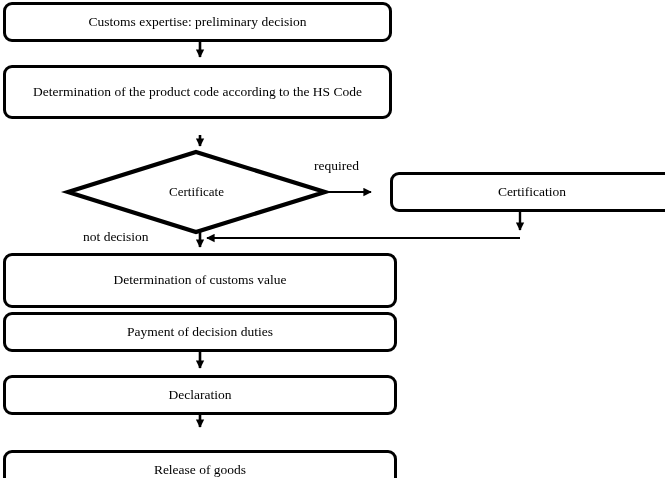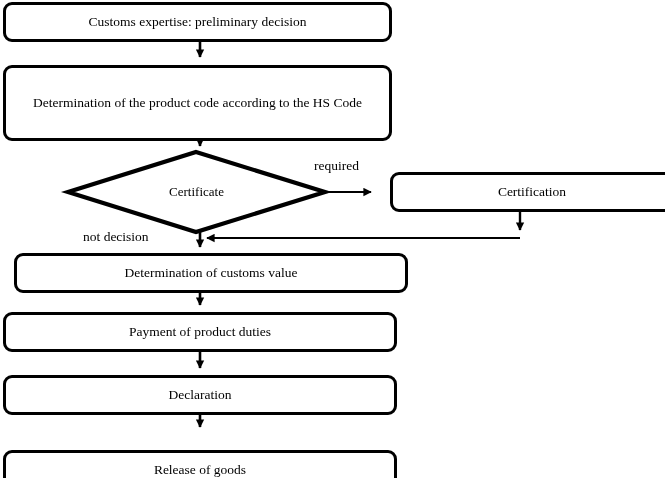--- a/index.html
+++ b/index.html
@@ -106,38 +106,38 @@
 
     <line x1="200" y1="415" x2="200" y2="427" stroke-width="2.6" marker-end="url(#arrowDown)"></line>
 
     <polygon points="196,152 325,192 196,232 68,192" fill="#ffffff" stroke="#000000" stroke-width="4.2" stroke-linejoin="miter"></polygon>
   </svg>
 
   <div class="node-box" style="left:3px; top:2px; width:389px; height:40px;">
     <span class="node-label">Customs expertise: preliminary decision</span>
   </div>
 
-  <div class="node-box" style="left:3px; top:65px; width:389px; height:76px;">
+  <div class="node-box" style="left:3px; top:65px; width:389px; height:54px;">
     <span class="node-label" style="max-width:330px;">Determination of the product code according to the HS Code</span>
   </div>
 
   <div class="diamond-wrap" style="left:68px; top:152px; width:257px; height:80px;">
     <span class="diamond-text" style="top:33px;">Certificate</span>
   </div>
 
   <div class="node-box" style="left:378px; top:172px; width:284px; height:40px;margin-left:12px;">
     <span class="node-label">Certification</span>
   </div>
 
-  <div class="node-box" style="left:14px; top:253px; width:394px; height:40px;">
+  <div class="node-box" style="left:3px; top:253px; width:394px; height:55px;">
     <span class="node-label">Determination of customs value</span>
   </div>
 
   <div class="node-box" style="left:3px; top:312px; width:394px; height:40px;">
-    <span class="node-label">Payment of product duties</span>
+    <span class="node-label">Payment of decision duties</span>
   </div>
 
   <div class="node-box" style="left:3px; top:375px; width:394px; height:40px;">
     <span class="node-label">Declaration</span>
   </div>
 
   <div class="node-box" style="left:3px; top:450px; width:394px; height:40px;">
     <span class="node-label">Release of goods</span>
   </div>
 

